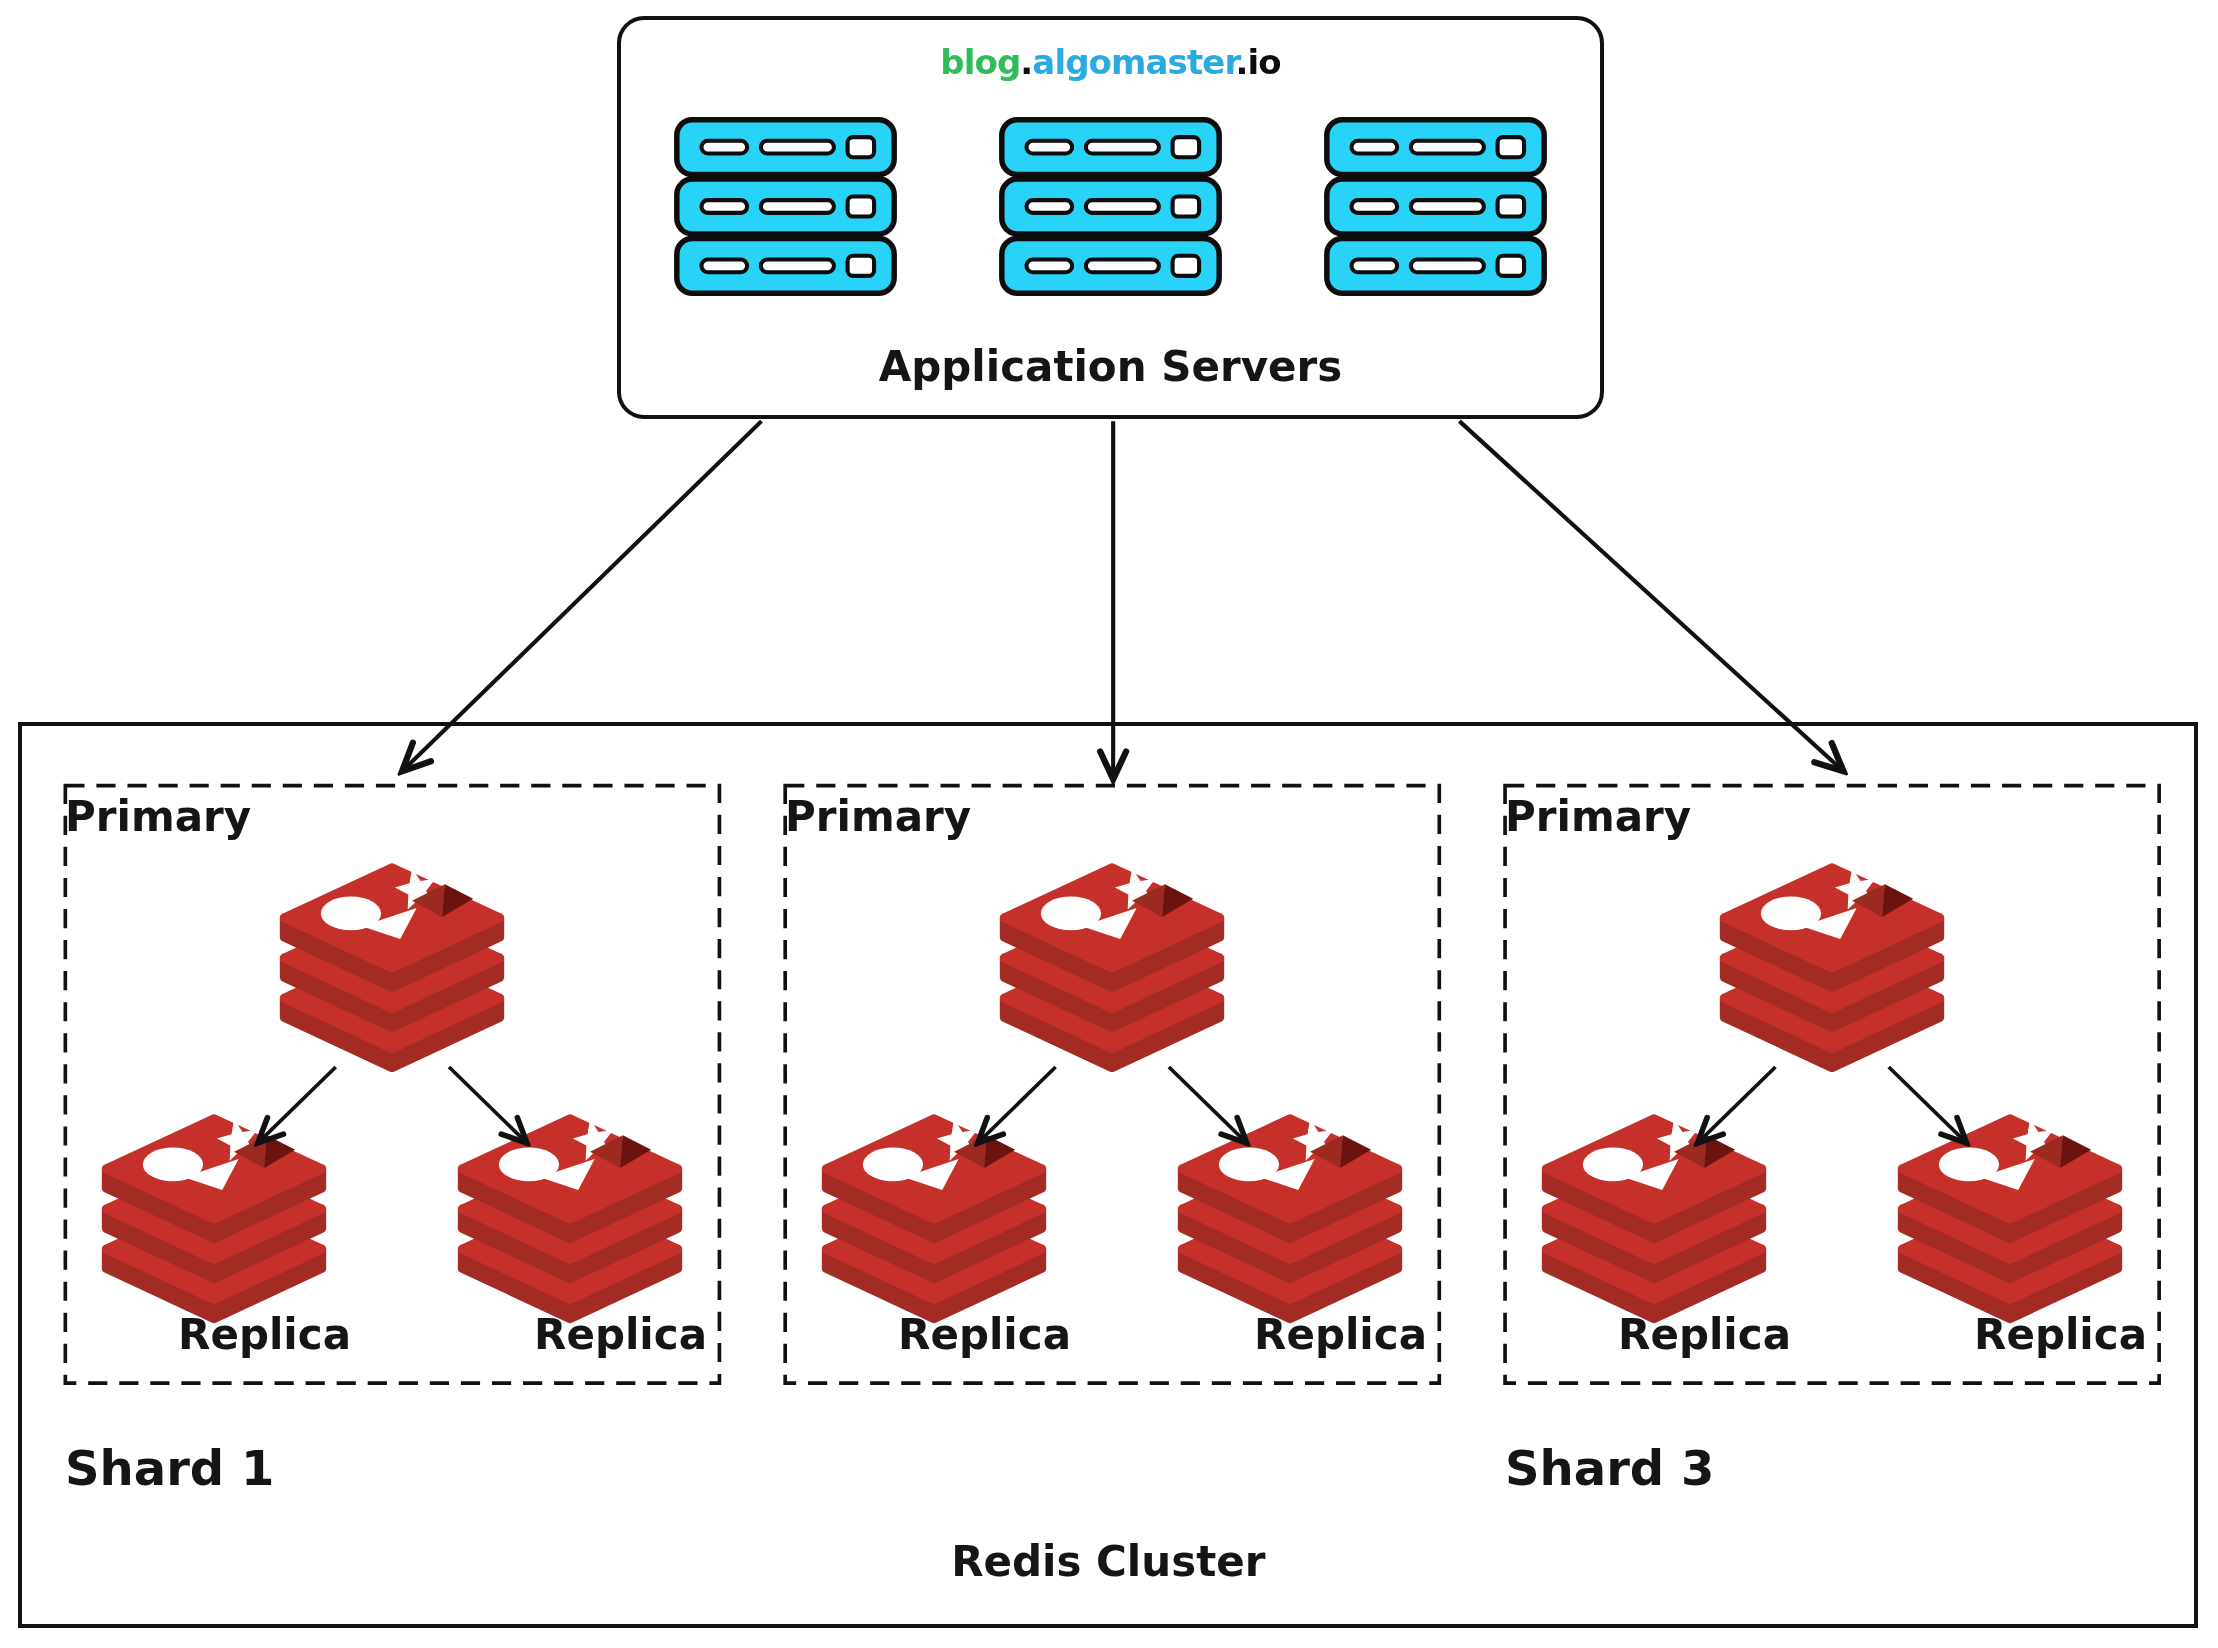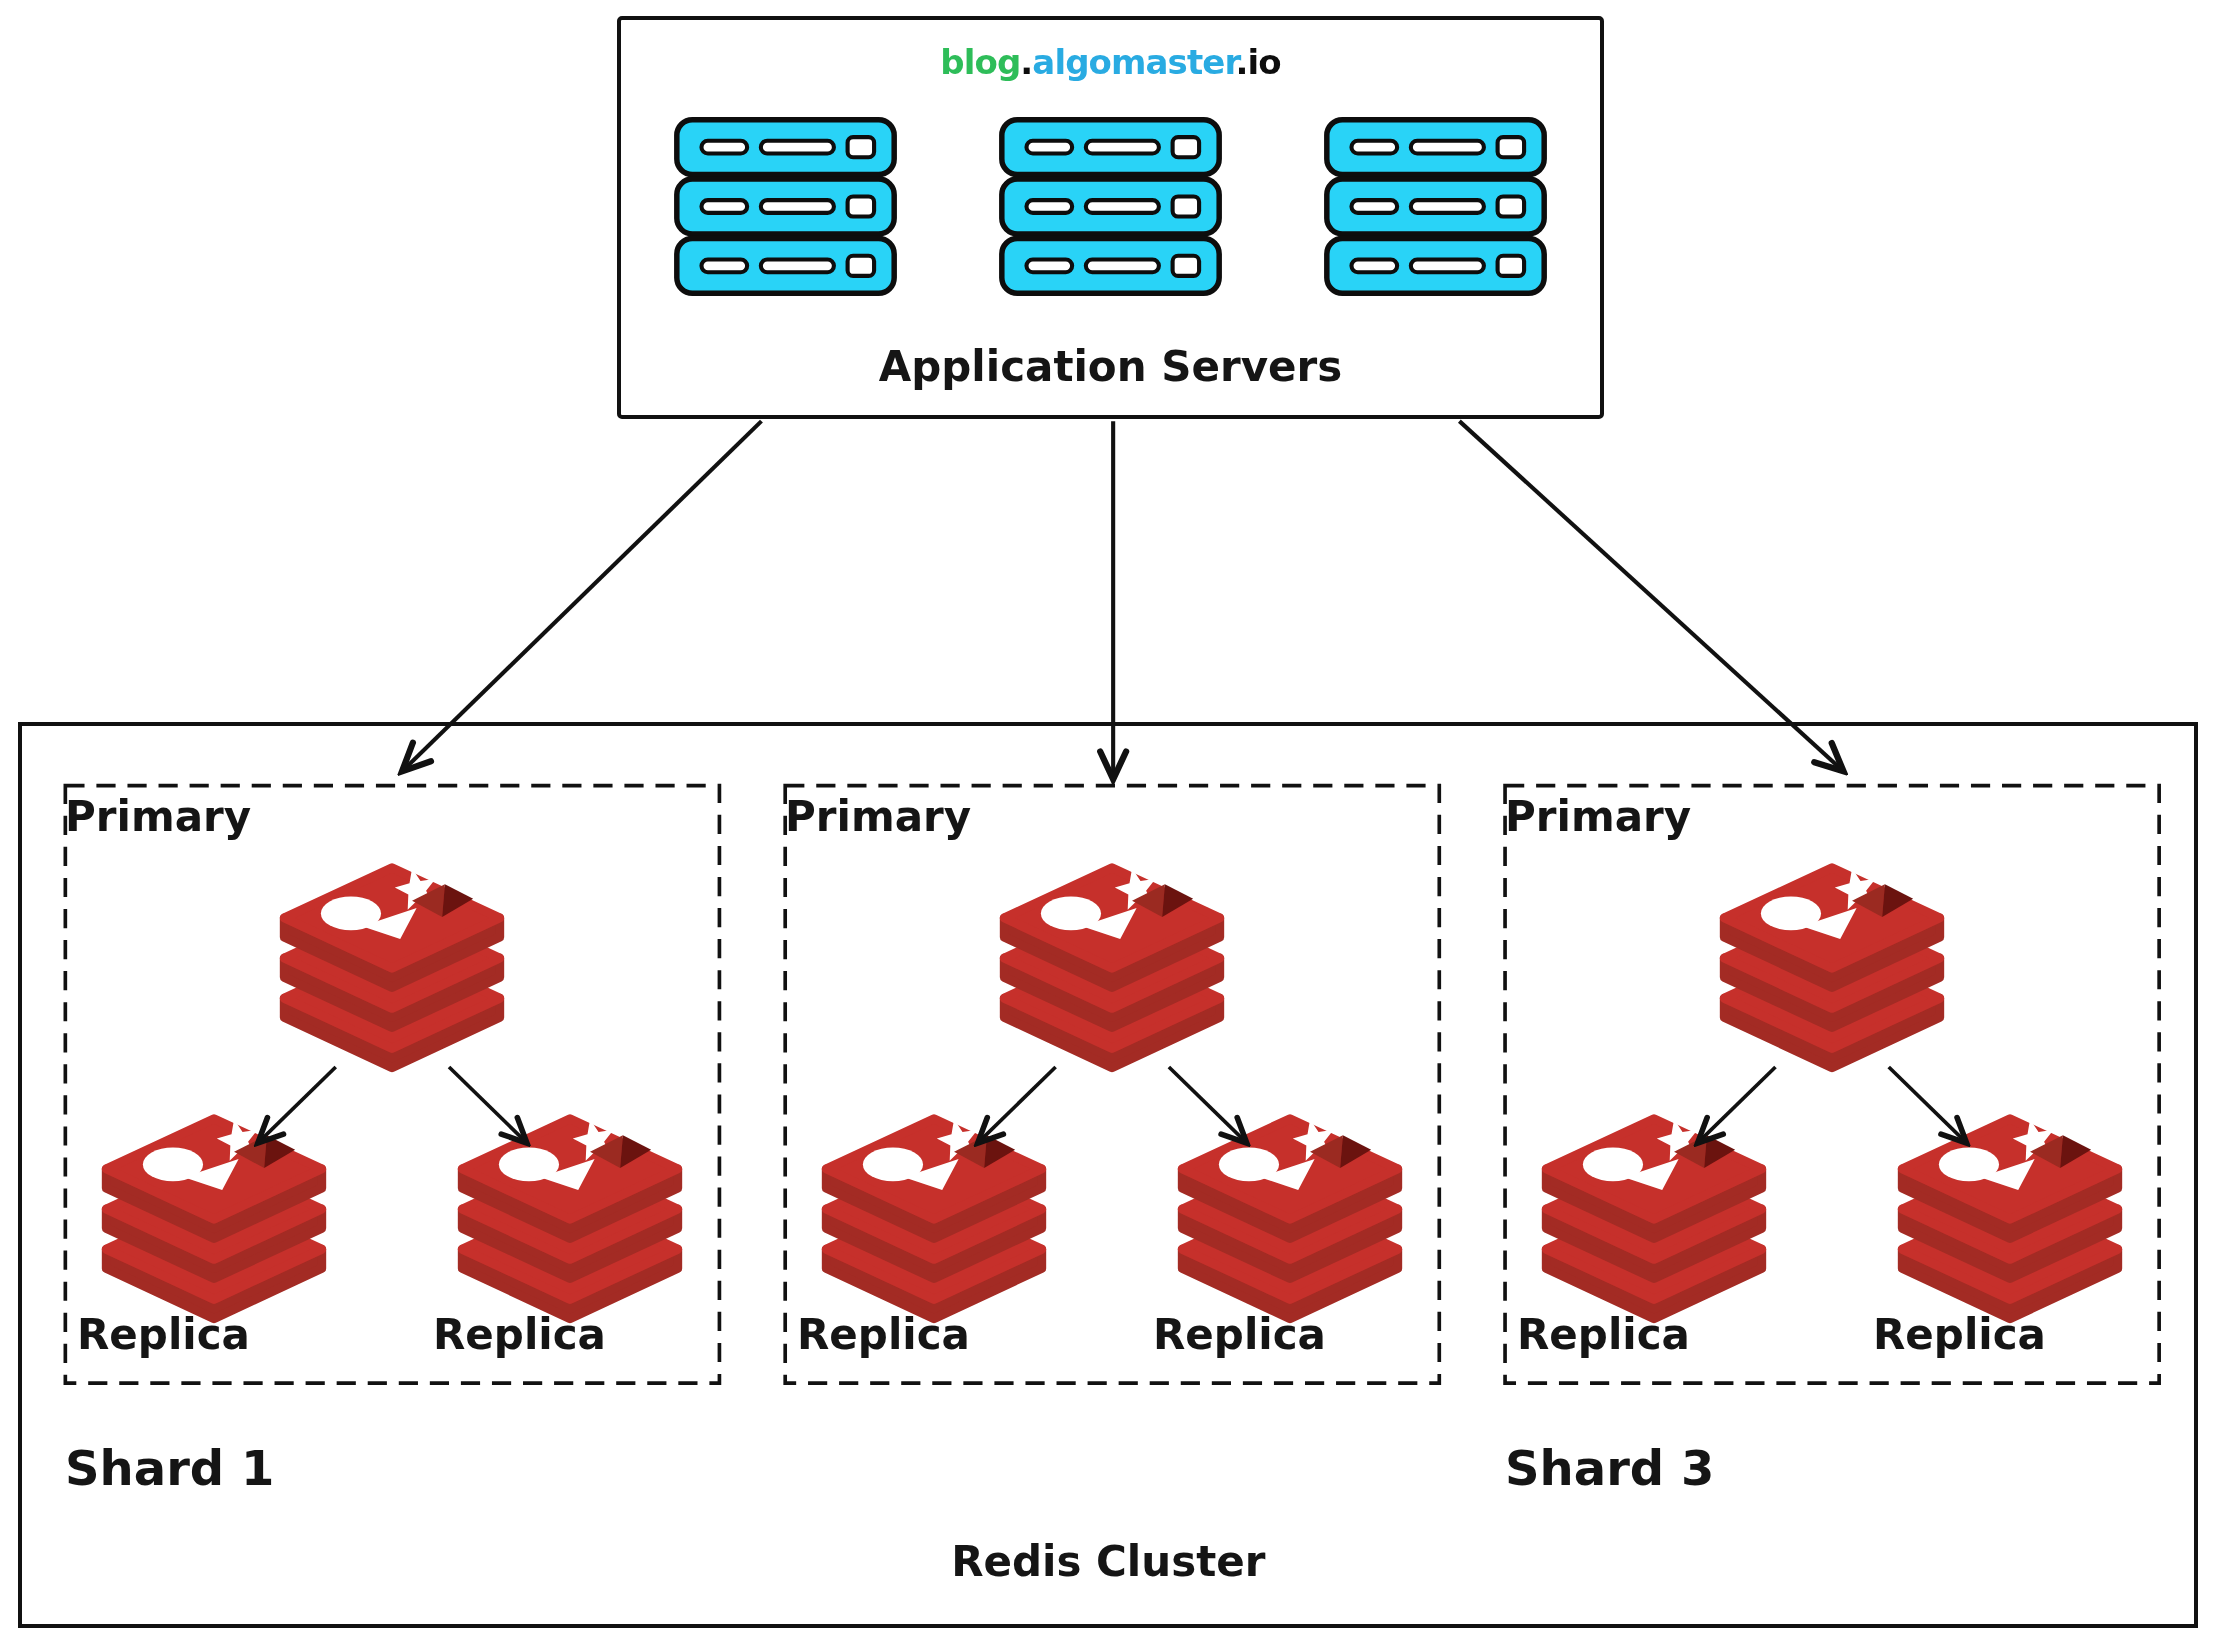--- a/index.html
+++ b/index.html
@@ -3,21 +3,21 @@
 <meta charset="utf-8">
 <style>
   html,body{margin:0;padding:0;background:#fff;}
   .canvas{
     position:relative;width:2219px;height:1648px;background:#ffffff;overflow:hidden;
     font-family:"DejaVu Sans","Liberation Sans",sans-serif;color:#151515;
   }
   
   .app-box{
     position:absolute;left:617px;top:16.4px;width:987px;height:403px;
-    border:4.6px solid #111;border-radius:5px;background:#fff;box-sizing:border-box;
+    border:4.6px solid #111;border-radius:27px;background:#fff;box-sizing:border-box;
   }
   .brand{
     position:absolute;left:0;top:22px;width:100%;text-align:center;
     font-size:34px;font-weight:bold;letter-spacing:-0.9px;
   }
   .brand span{display:inline;}
   .brand .g{color:#2EBD59;}
   .brand .b{color:#29ABE2;}
   .brand .k{color:#0d0d0d;}
   .server-row{
@@ -39,21 +39,21 @@
   .shard.s1{left:65px;} .shard.s2{left:785px;} .shard.s3{left:1505px;}
   .primary-label{
     position:absolute;left:0;top:5.5px;width:100%;text-align:left;
     font-size:42px;font-weight:600;
   }
   .redis-icon{position:absolute;width:228px;height:219px;}
   .redis-primary{left:213px;top:69px;}
   .redis-replica-l{left:35px;top:320px;}
   .redis-replica-r{left:391px;top:320px;}
   .replica-label{
-    position:absolute;top:524px;width:274px;text-align:left;
+    position:absolute;top:524px;width:274px;text-align:right;
     font-size:42px;font-weight:600;
   }
   .replica-label.l{left:12px;} .replica-label.r{left:368px;}
   .shard-name{
     position:absolute;top:1440px;width:654px;text-align:left;
     font-size:48px;font-weight:600;
   }
   .shard-name.s1{left:65px;} .shard-name.s2{left:785px;} .shard-name.s3{left:1505px;}
   .cluster-label{
     position:absolute;left:18.3px;top:1537px;width:2180px;text-align:center;

